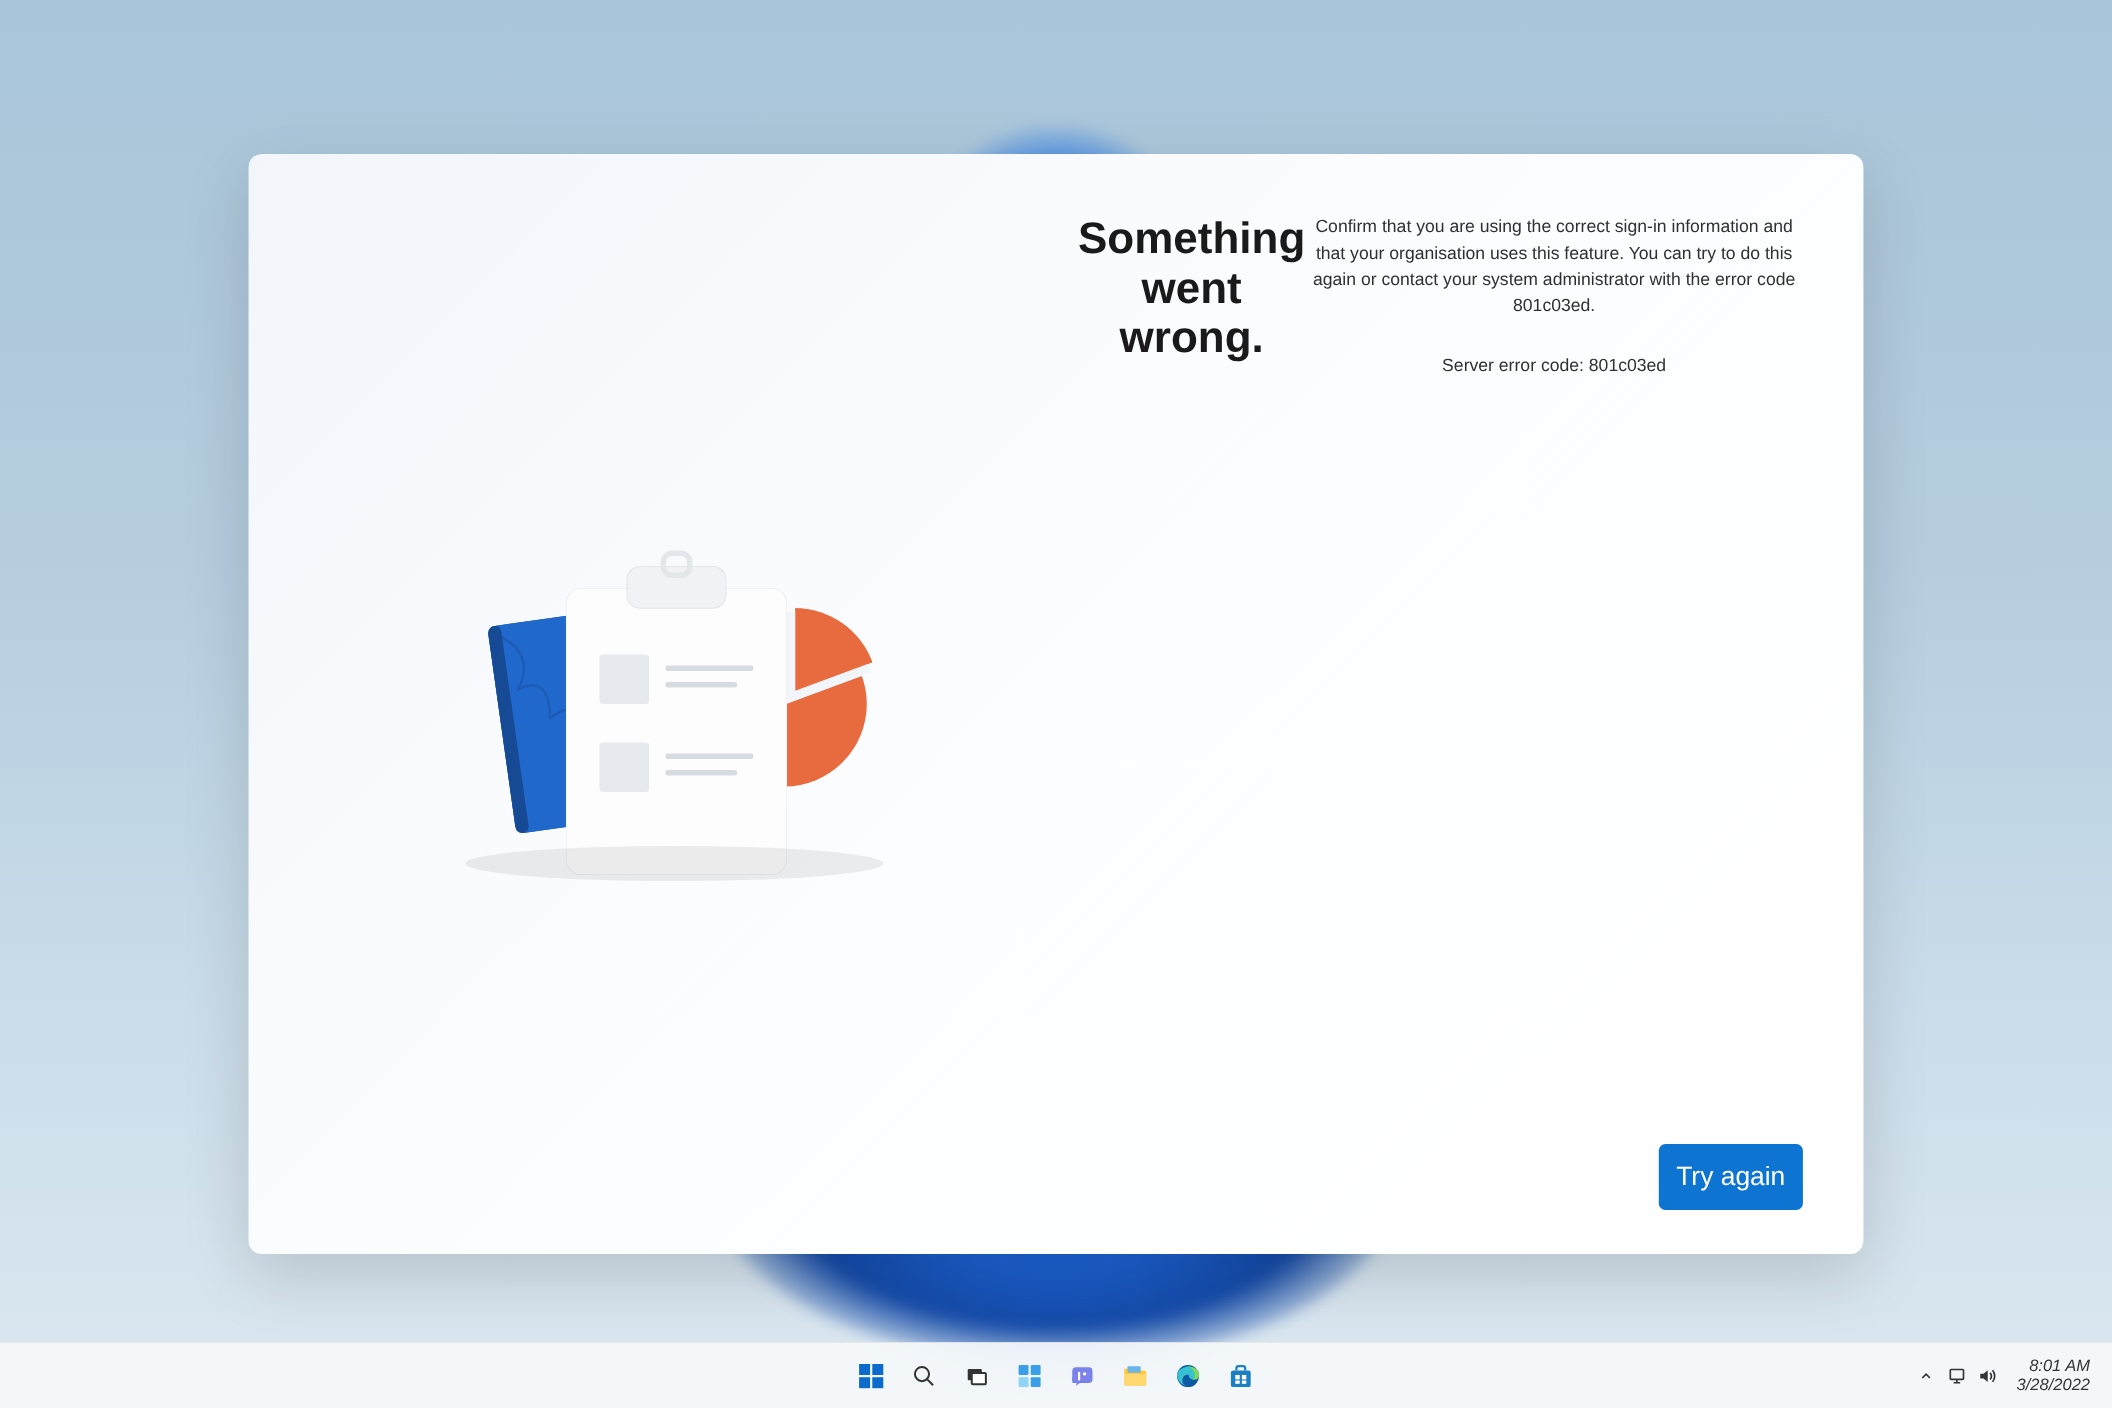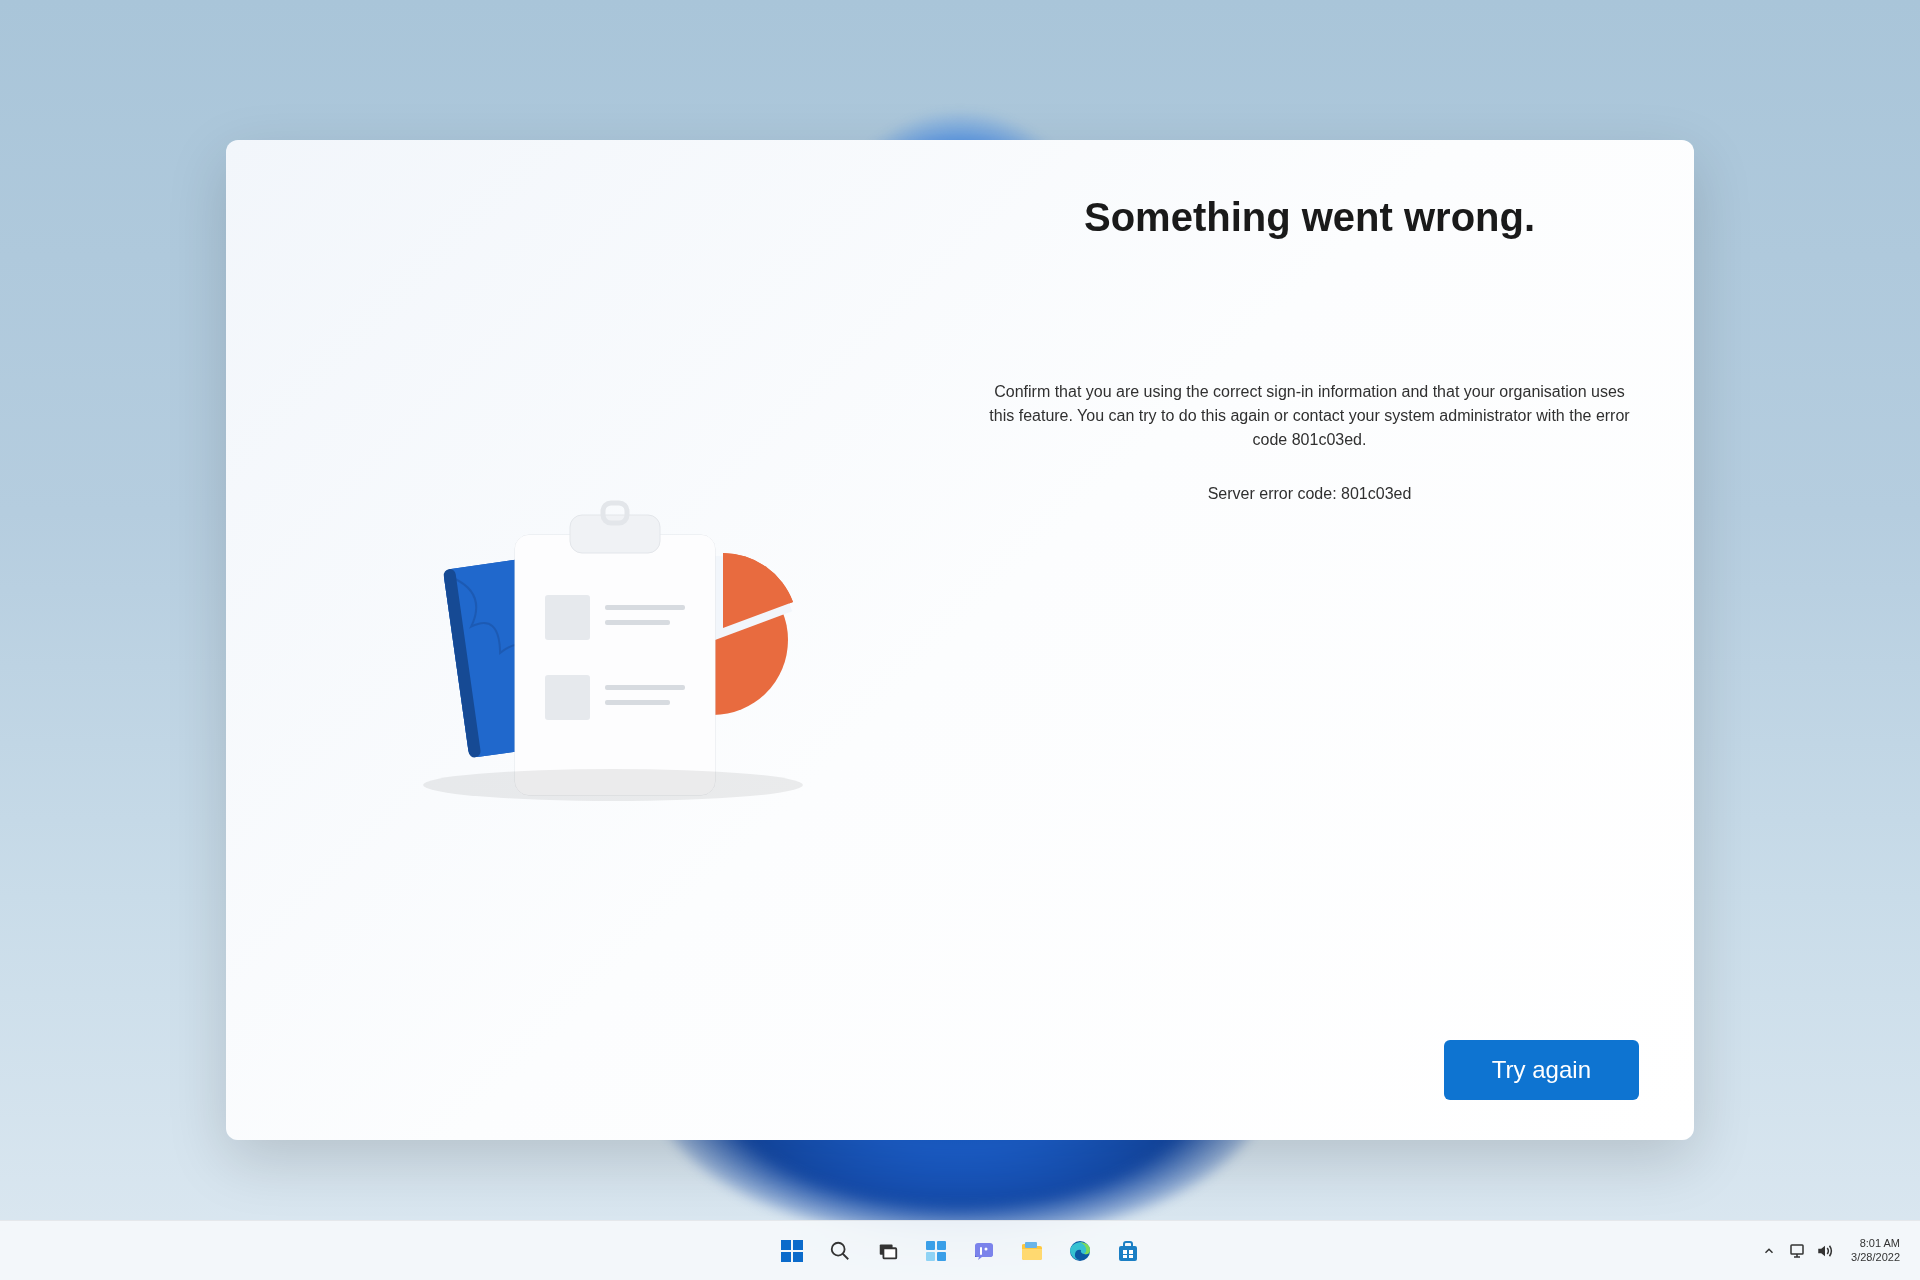--- a/index.html
+++ b/index.html
@@ -55,21 +55,21 @@
     .dialog-left {
       width: 50%;
       display: flex;
       align-items: center;
       justify-content: center;
     }
     .dialog-right {
       width: 50%;
       padding: 55px 55px 40px 20px;
       display: flex;
-      flex-direction: column;
+      flex-direction: row;
       position: relative;
     }
     .error-title {
       font-size: 40px;
       font-weight: 600;
       color: #1a1a1a;
       text-align: center;
       margin-bottom: 140px;
       margin-top: 0;
     }
@@ -87,21 +87,21 @@
     }
     .try-again-btn {
       position: absolute;
       bottom: 40px;
       right: 55px;
       background: #0e74d1;
       color: #fff;
       border: none;
       border-radius: 6px;
       font-size: 24px;
-      padding: 16px 48px;
+      padding: 16px 16px;
       cursor: pointer;
       font-family: 'Segoe UI', sans-serif;
     }
     .taskbar {
       position: absolute;
       bottom: 0;
       left: 0;
       right: 0;
       height: 60px;
       background: rgba(245, 248, 251, 0.9);
@@ -132,24 +132,25 @@
       position: absolute;
       right: 12px;
       display: flex;
       align-items: center;
       gap: 8px;
       font-size: 14px;
       color: #333;
     }
     .sys-clock {
       text-align: right;
-      font-size: 11px;
+      font-size: 15px;
       line-height: 1.2;
       padding: 4px 8px;
       cursor: pointer;
+      font-style: italic;
     }
     .sys-icon {
       width: 20px;
       height: 20px;
       display: flex;
       align-items: center;
       justify-content: center;
       cursor: pointer;
     }
     .illustration {

